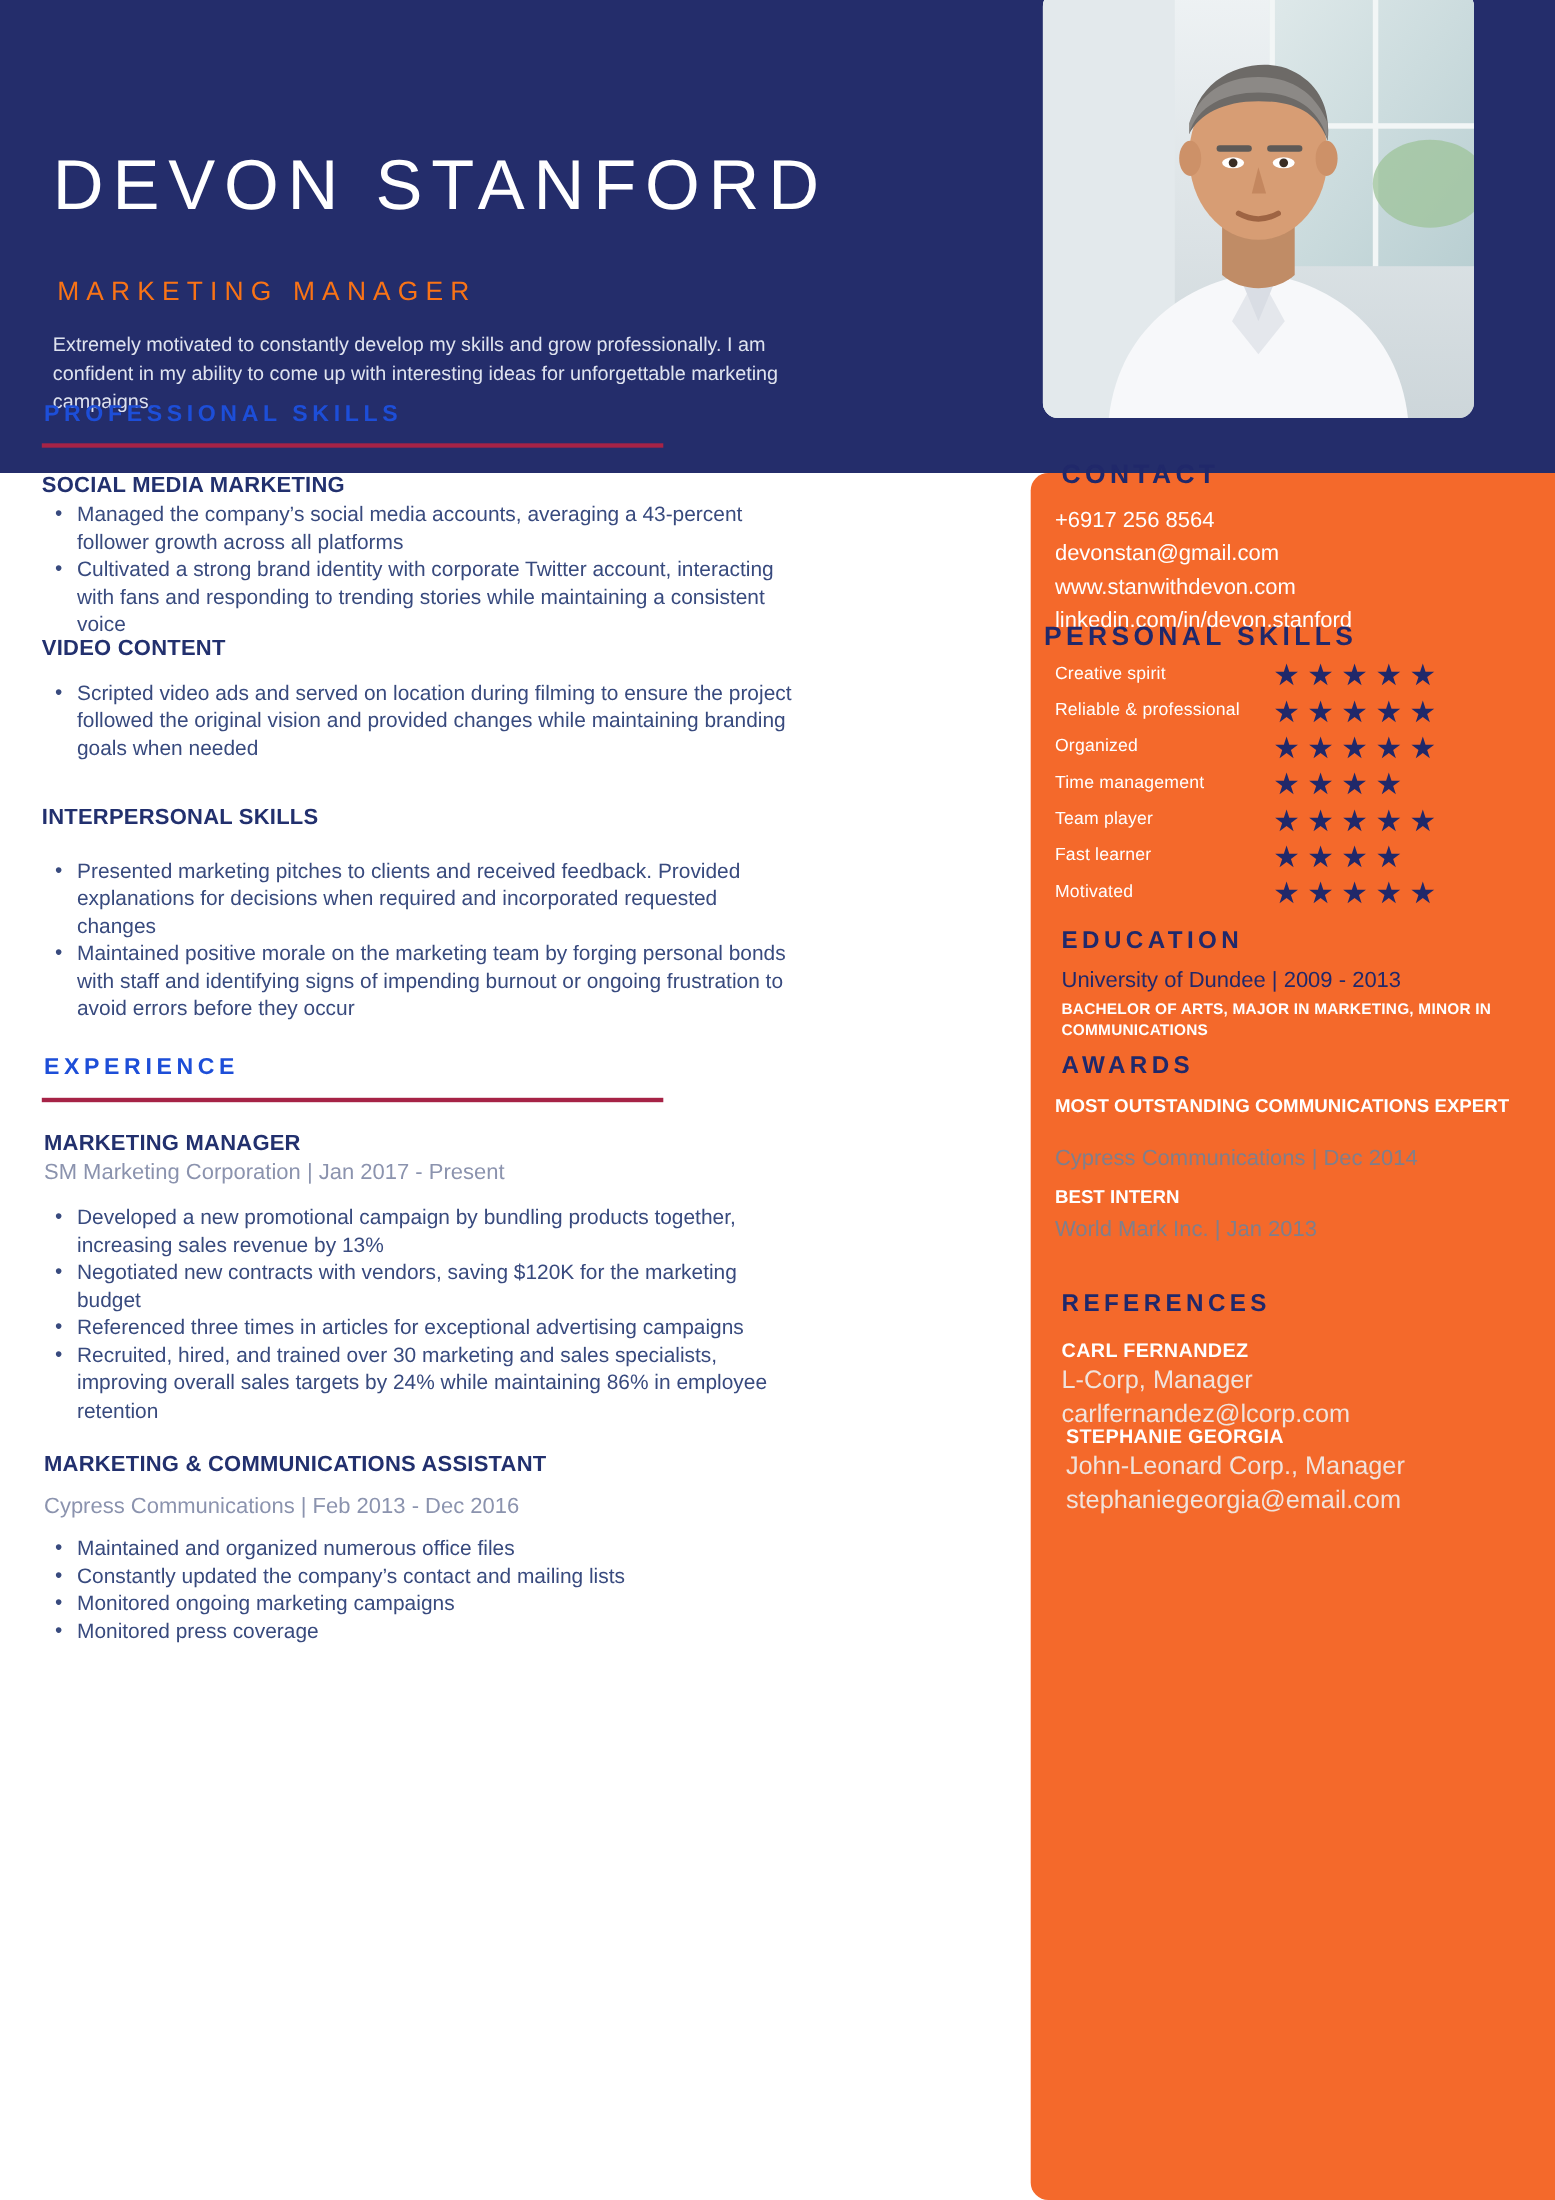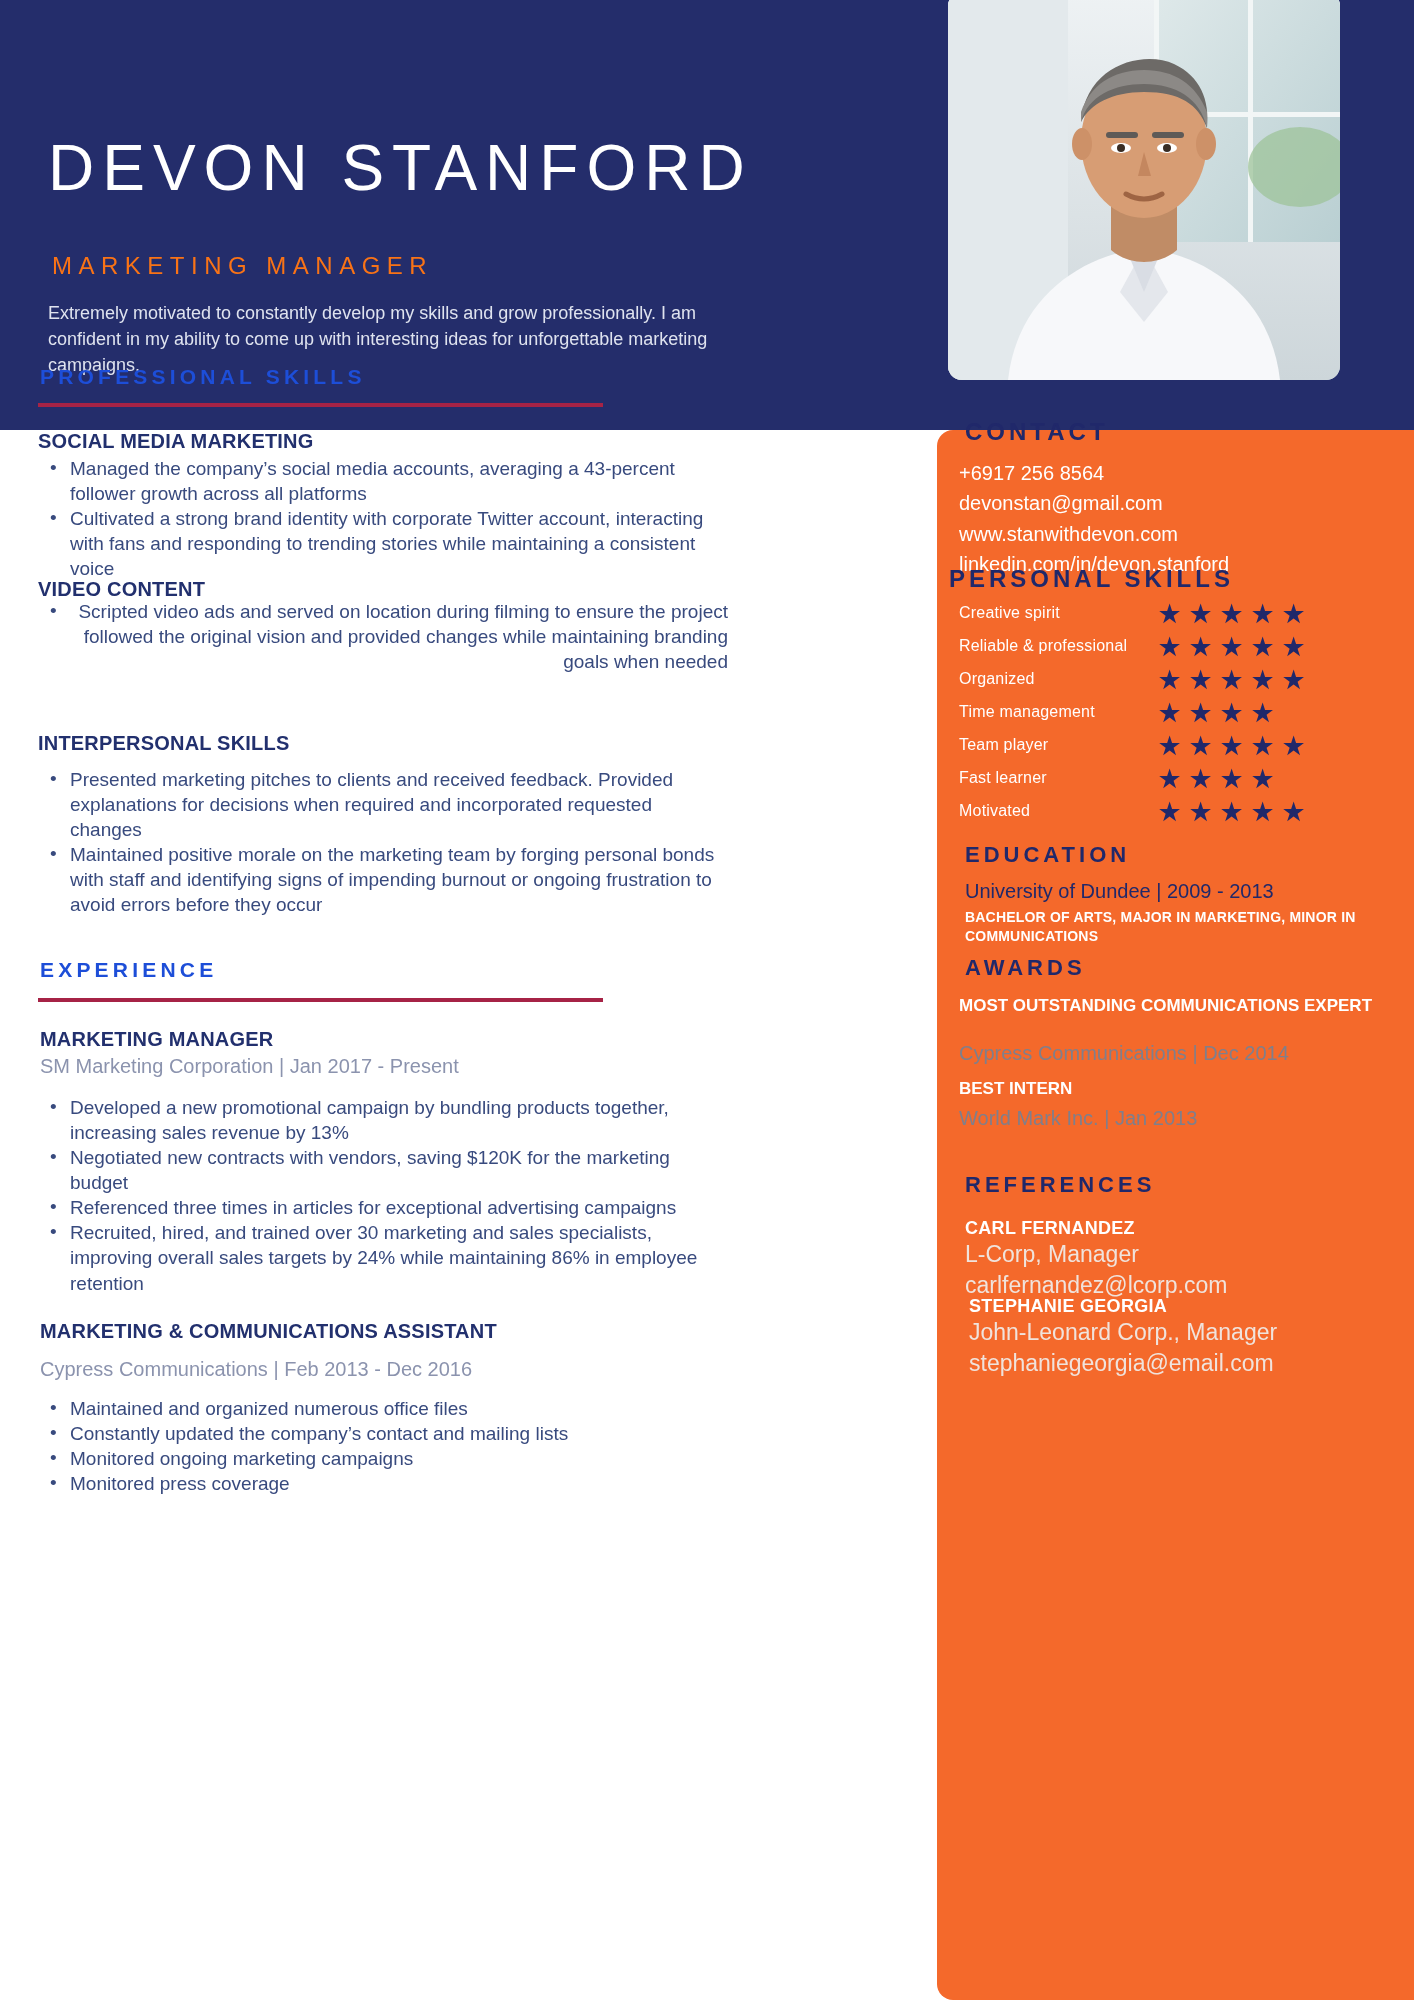--- a/index.html
+++ b/index.html
@@ -132,23 +132,23 @@
   ul.bul li::before {
     content:"\2022"; position:absolute; left:12px; top:-1px;
     color:#384a7e; font-size:19px;
   }
 
   .blk { position:absolute; left:38px; width:690px; }
 
   .b1h { top:0px; }
   .b1l { top:26px; }
   .b2h { top:148px; }
-  .b2l { top:169px;text-align:right; }
+  .b2l { top:188px; }
   .b3h { top:302px; }
-  .b3l { top:337px; }
+  .b3l { top:350px; }
 
   .ex-h   { position:absolute; left:40px; top:528px; }
   .ex-rule{ position:absolute; left:38px; top:568px; width:565px; }
 
   .exp-title { color:#22306e; font-size:20px; font-weight:700; letter-spacing:.2px; }
   .exp-meta  { color:#8b93ae; font-size:20px; font-weight:400; }
 
   .e1t { position:absolute; left:40px; top:598px; }
   .e1m { position:absolute; left:40px; top:625px; }
   .e1l { position:absolute; left:38px; top:665px; width:690px; }

